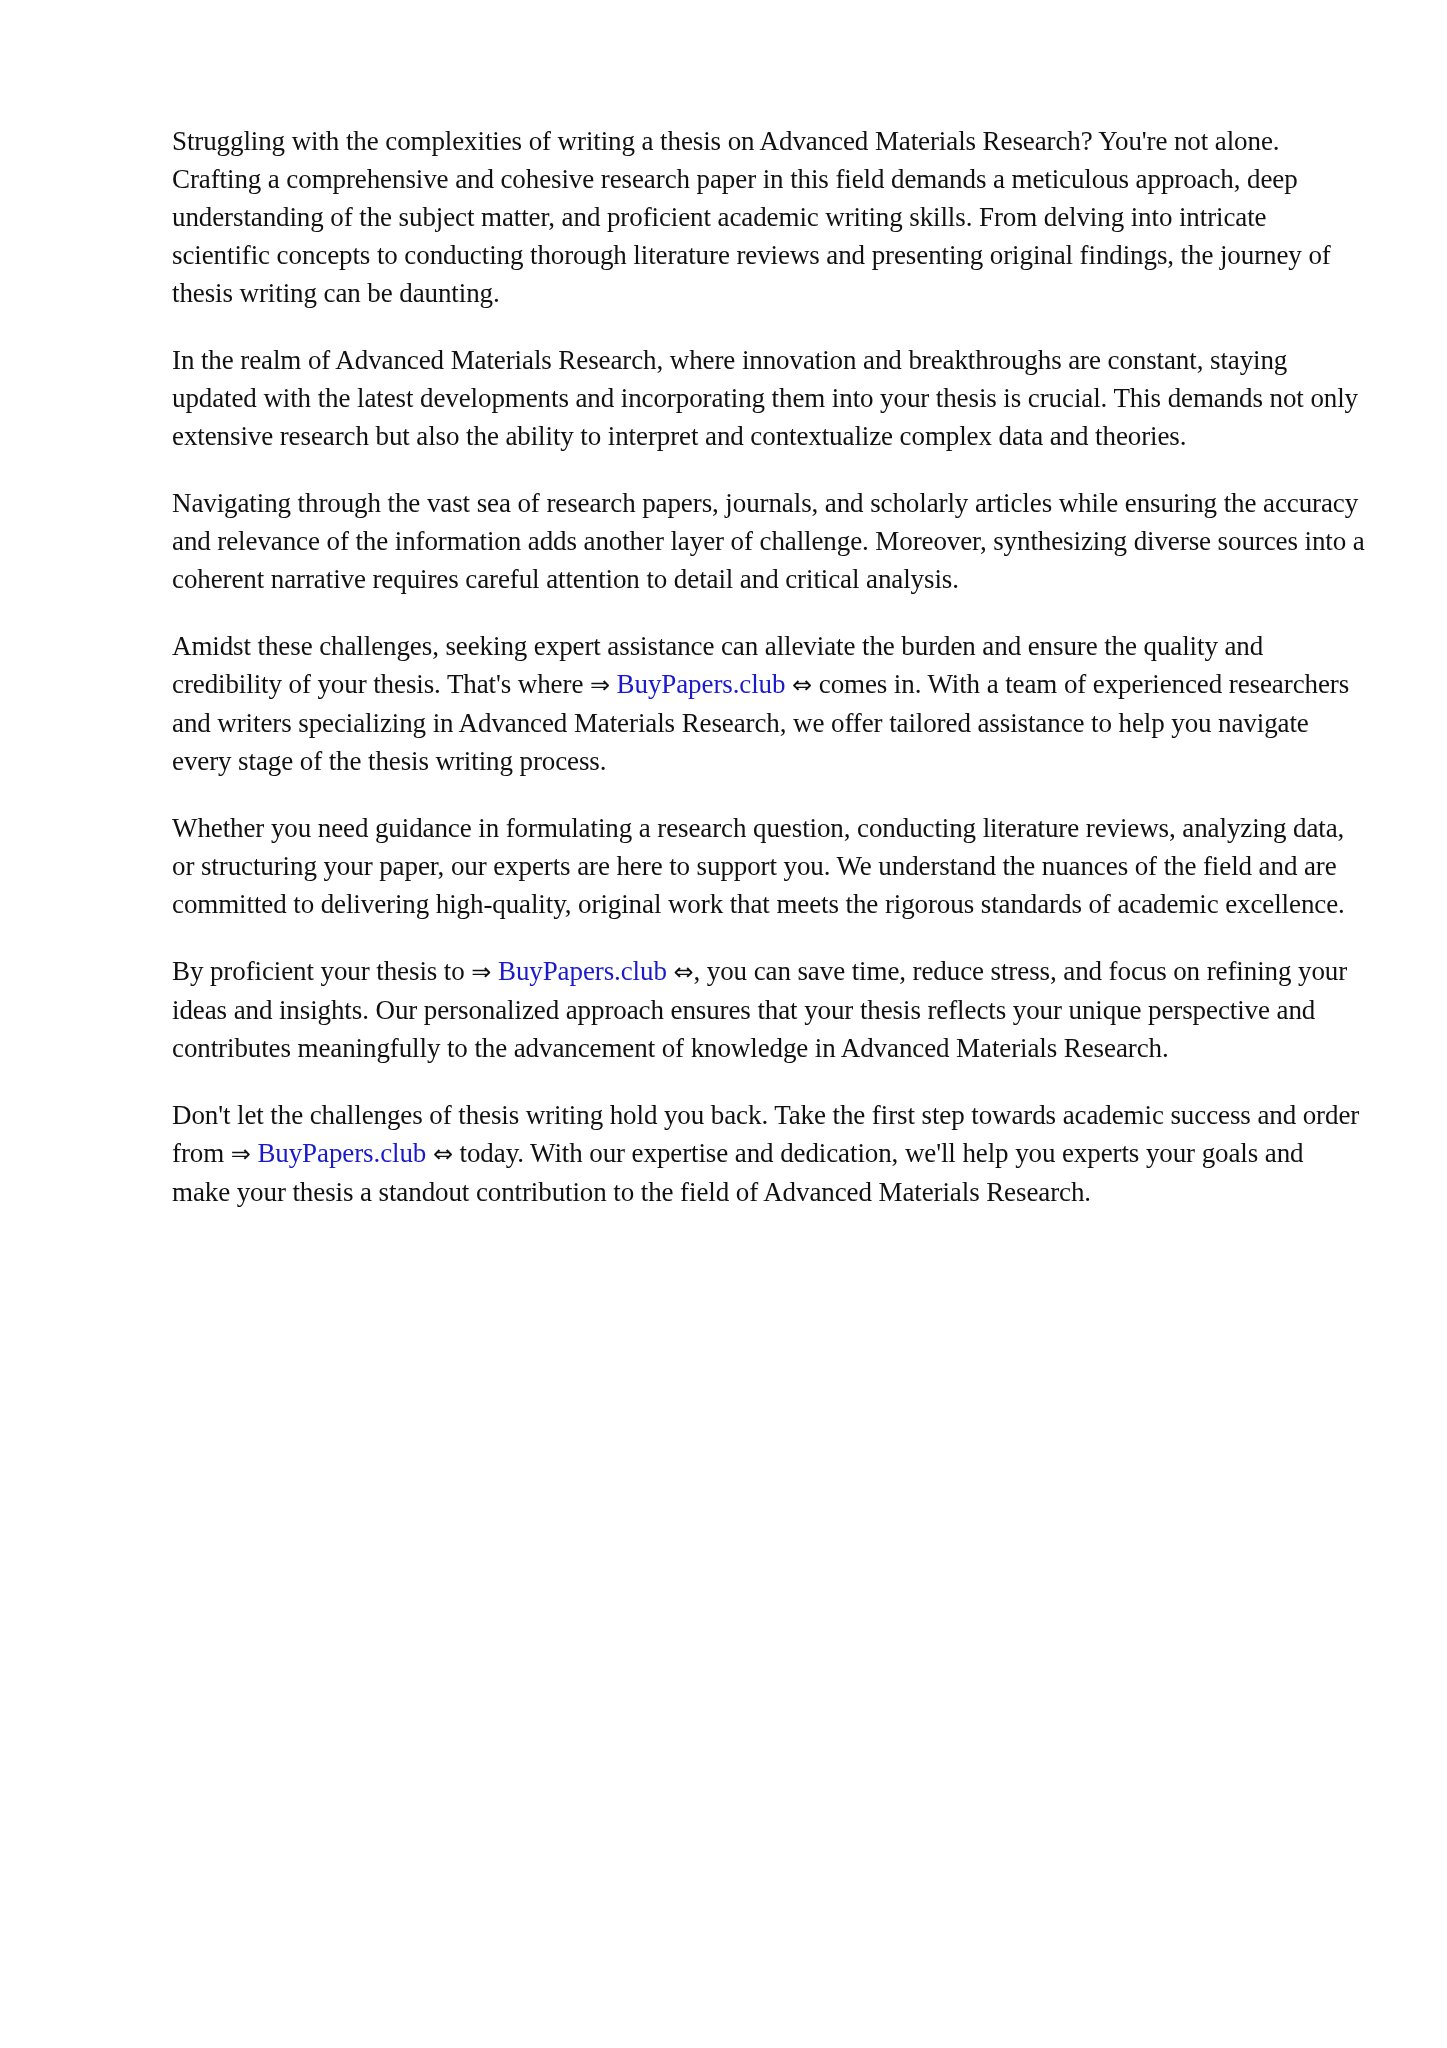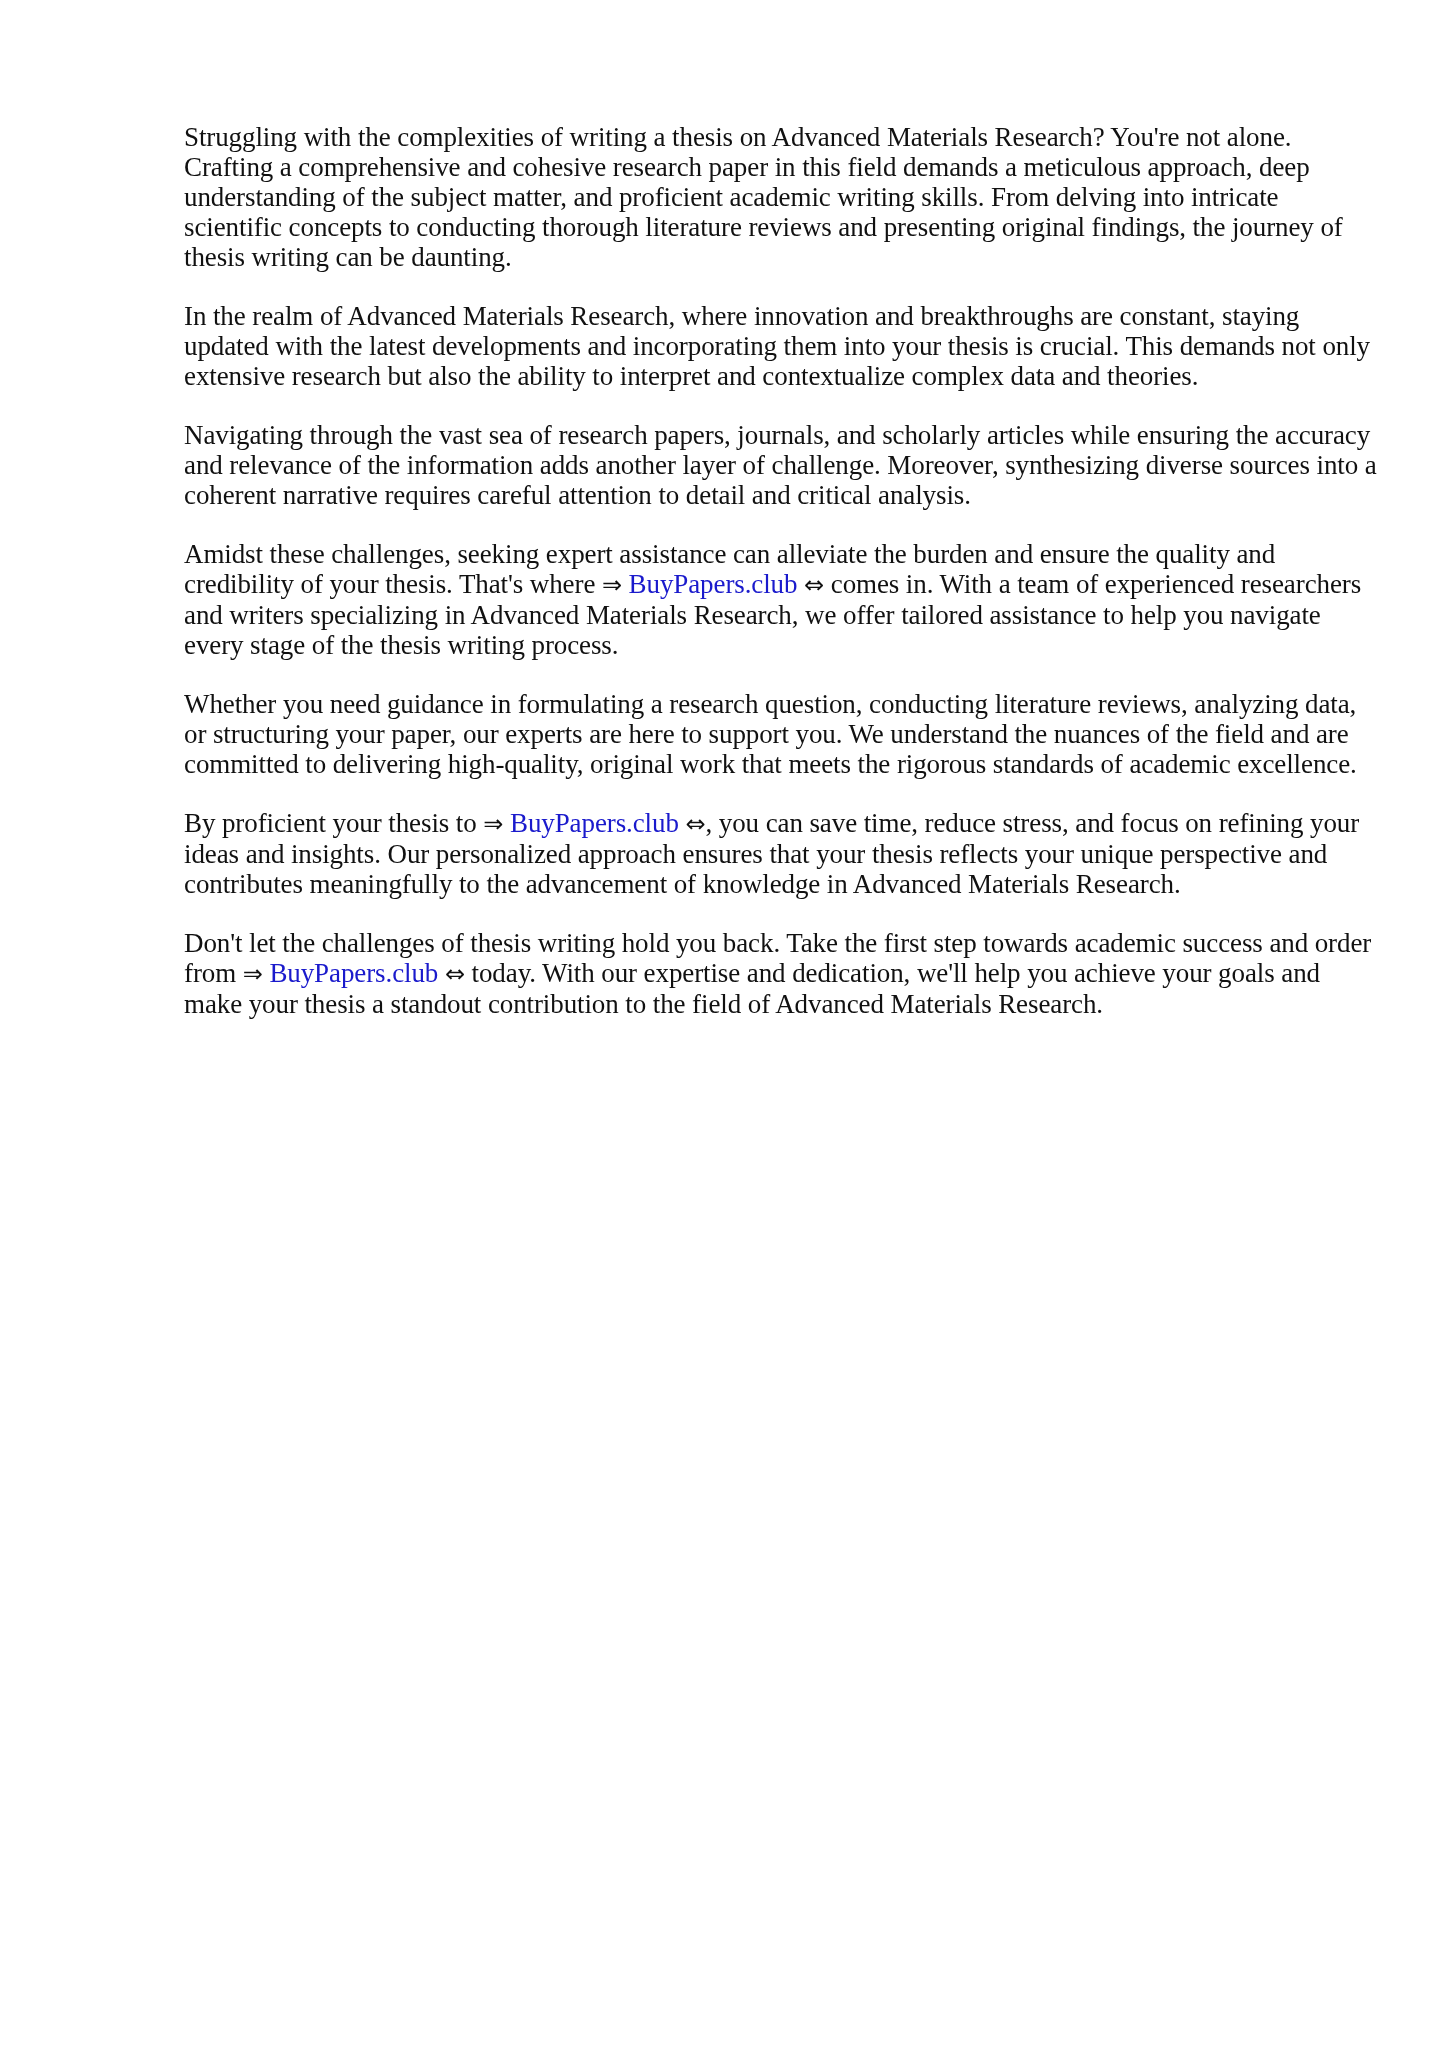--- a/index.html
+++ b/index.html
@@ -8,26 +8,26 @@
       background: #ffffff;
     }
     body {
       width: 1447px;
       height: 2048px;
       position: relative;
       overflow: hidden;
     }
     .page {
       position: absolute;
-      left: 184px;
+      left: 172px;
       top: 122px;
       width: 1196px;
       font-family: "Liberation Serif", "DejaVu Serif", serif;
       font-size: 27px;
-      line-height: 30px;
+      line-height: 38px;
       color: #111111;
       letter-spacing: -0.1px;
     }
     .para {
       margin: 0 0 29px 0;
     }
     .link {
       color: #1a1acc;
       font-weight: normal;
       text-decoration: none;
@@ -60,16 +60,16 @@
 
   <p class="para">
     <span>By proficient your thesis to </span><span class="arrow">⇒</span>
     <a class="link" style="color: rgb(26, 26, 204);">BuyPapers.club</a>
     <span class="arrow">⇔</span><span>, you can save time, reduce stress, and focus on refining your ideas and insights. Our personalized approach ensures that your thesis reflects your unique perspective and contributes meaningfully to the advancement of knowledge in Advanced Materials Research.</span>
   </p>
 
   <p class="para">
     <span>Don't let the challenges of thesis writing hold you back. Take the first step towards academic success and order from </span><span class="arrow">⇒</span>
     <a class="link" style="color: rgb(26, 26, 204);">BuyPapers.club</a>
-    <span class="arrow">⇔</span><span> today. With our expertise and dedication, we'll help you achieve your goals and make your thesis a standout contribution to the field of Advanced Materials Research.</span>
+    <span class="arrow">⇔</span><span> today. With our expertise and dedication, we'll help you experts your goals and make your thesis a standout contribution to the field of Advanced Materials Research.</span>
   </p>
 
 </div>
 
 </body></html>

